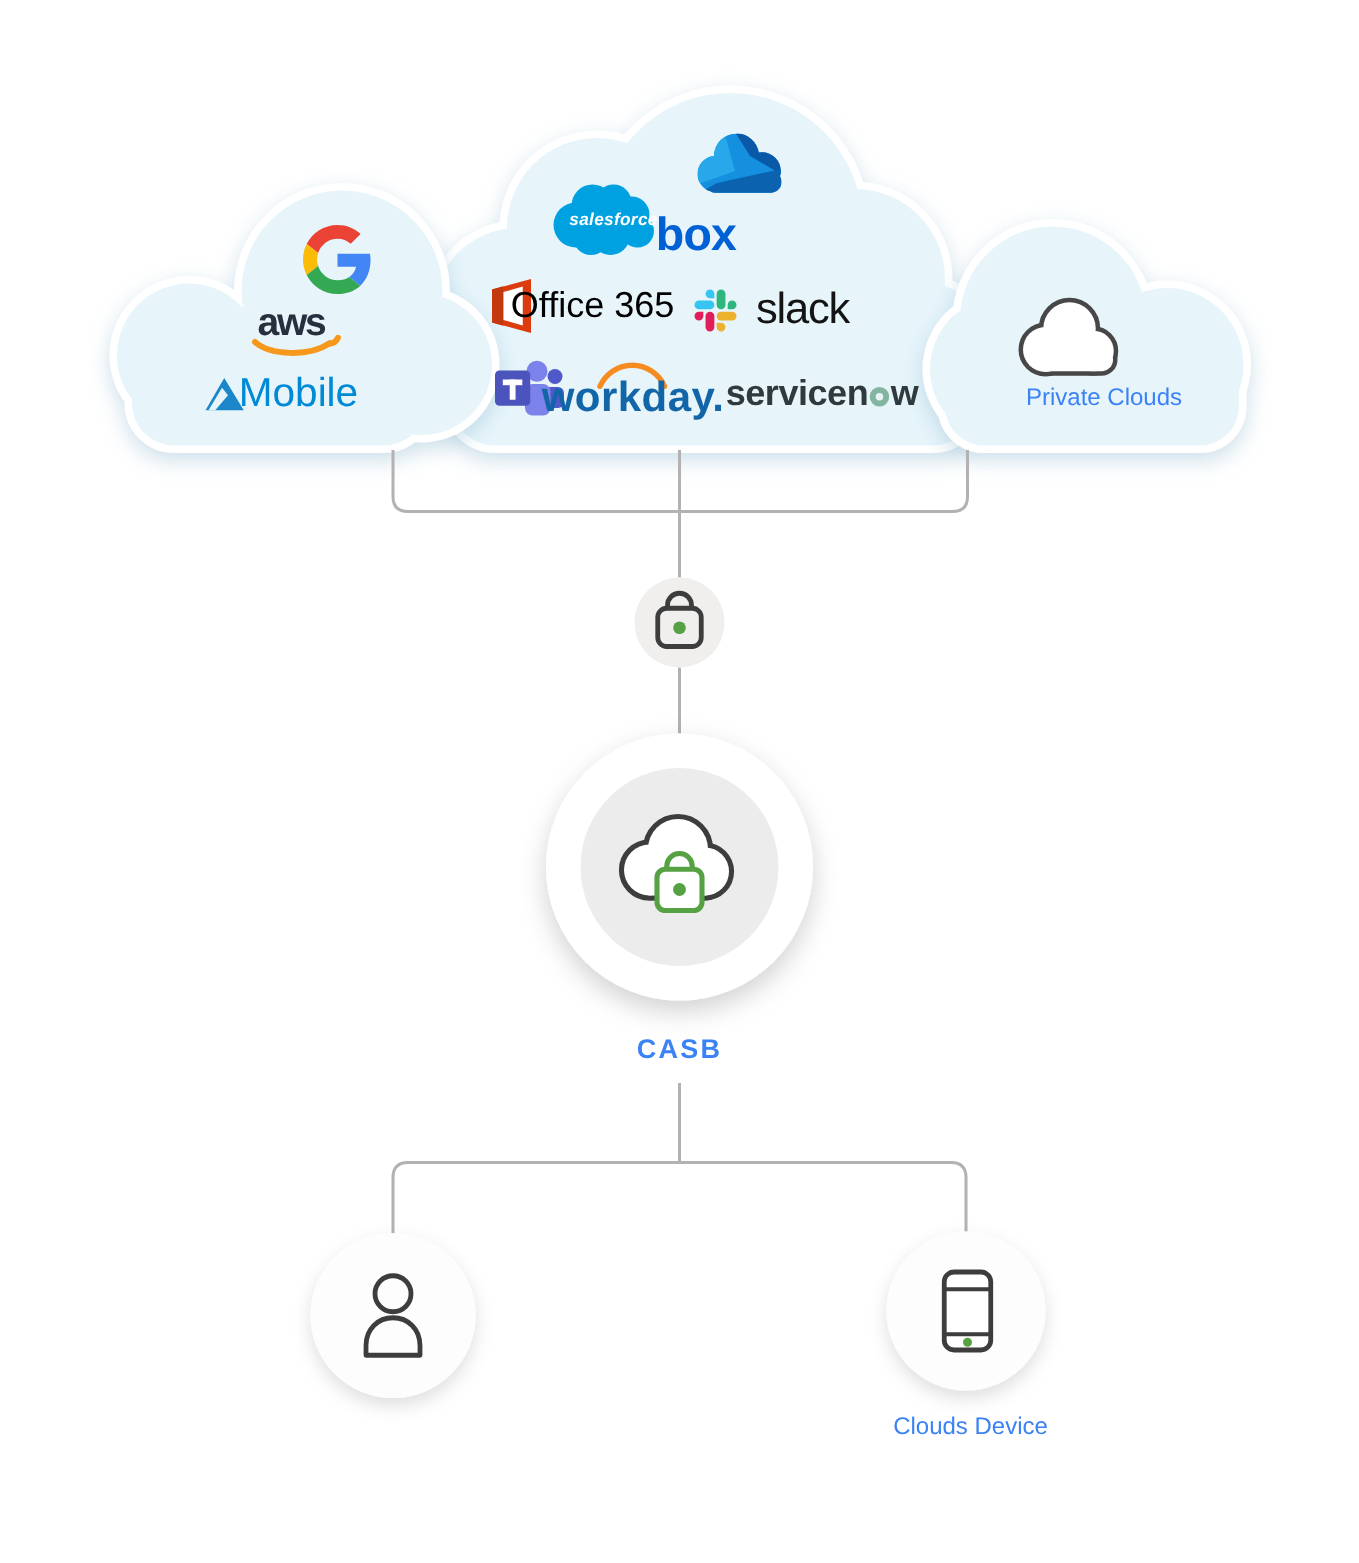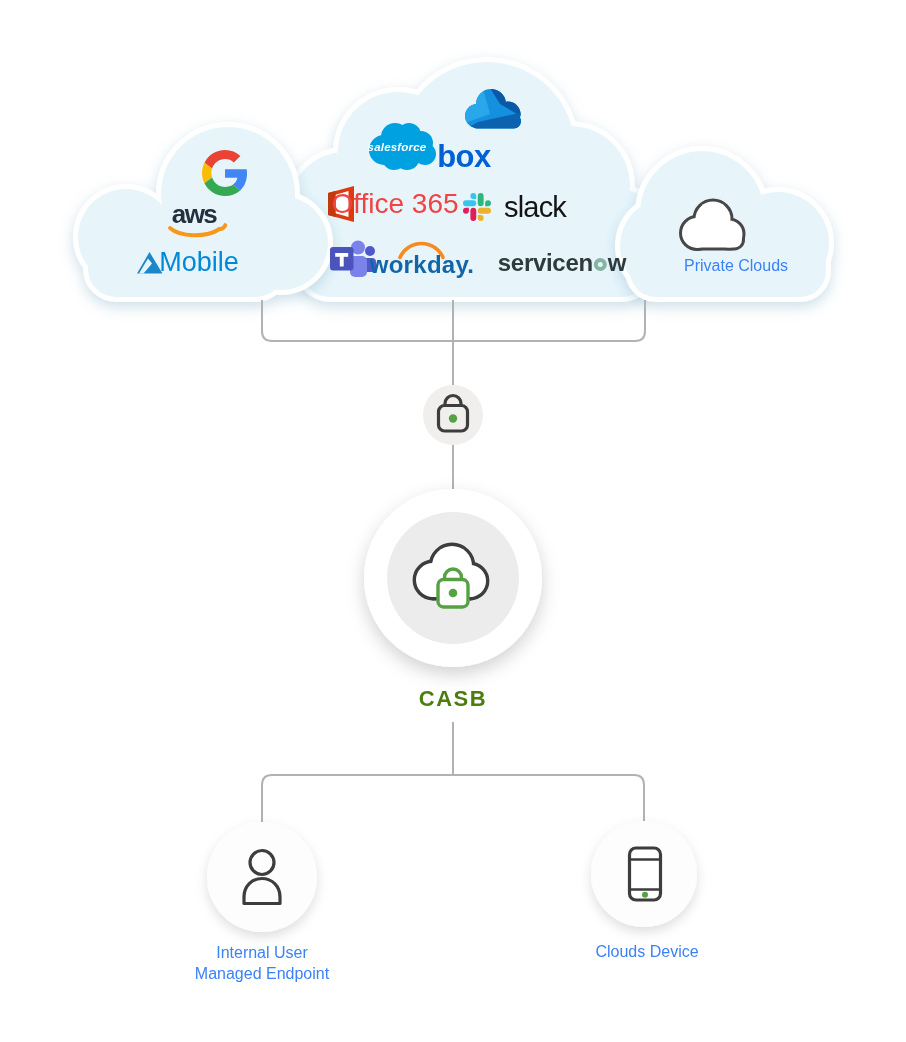--- a/index.html
+++ b/index.html
@@ -4,28 +4,28 @@
 <style>
   html,body{margin:0;padding:0;background:#fff;}
   .stage{position:relative;width:906px;height:1042px;background:#fff;overflow:hidden;
          font-family:"Liberation Sans",sans-serif;}
   .stage svg.canvas{position:absolute;left:0;top:0;z-index:1;}
   .t{position:absolute;transform:translate(-50%,-50%);white-space:nowrap;z-index:3;line-height:1;}
   .aws-text{font-size:26px;font-weight:bold;color:#252f3e;letter-spacing:-1.5px;}
   .azure-text{font-size:27px;color:#0089d6;font-weight:400;}
   .salesforce-text{font-size:11.5px;font-style:italic;font-weight:600;color:#fff;letter-spacing:.2px;}
   .box-text{font-size:31px;font-weight:bold;color:#0061d5;letter-spacing:-.5px;}
-  .office-text{font-size:28px;color:#ef4444;font-weight:400;}
+  .office-text{font-size:24px;color:#000000;font-weight:400;}
   .slack-text{font-size:29px;font-weight:normal;color:#141414;letter-spacing:-.8px;}
-  .workday-text{font-size:24px;font-weight:600;color:#1266a7;letter-spacing:.3px;text-align:right;}
+  .workday-text{font-size:28px;font-weight:600;color:#1266a7;letter-spacing:.3px;text-align:right;}
   .servicenow-text{font-size:24px;font-weight:bold;color:#2f3a3c;letter-spacing:-.3px;display:flex;align-items:center;}
   .sn-o{display:inline-block;width:13px;height:13px;border:4px solid #84b5a1;border-radius:50%;
         box-sizing:border-box;margin:2px 1px 0 1px;}
   .small-label{font-size:16px;color:#3b82f6;}
-  .casb-label{font-size:22px;font-weight:bold;color:#4d7c0f;letter-spacing:1.5px;}
+  .casb-label{font-size:18px;font-weight:bold;color:#3b82f6;letter-spacing:1.5px;}
   .stacked{display:flex;flex-direction:column;align-items:center;gap:5px;text-align:center;}
 </style>
 </head>
 <body>
 
 <div class="stage">
 
 <svg class="canvas" width="906" height="1042" viewBox="0 0 906 1042">
   <defs>
     <filter id="fCloud" x="-20%" y="-20%" width="140%" height="160%">
@@ -201,40 +201,36 @@
   <g>
     <use href="#privCloudShapes" fill="#474747" stroke="#474747" stroke-width="6" stroke-linejoin="round"></use>
     <use href="#privCloudShapes" fill="#ffffff"></use>
   </g>
 </svg>
 
 <div class="t aws-text" style="left:194px;top:214px;">aws</div>
 
 <div class="t azure-text" style="left:199px;top:262px;">Mobile</div>
 
-<div class="t salesforce-text" style="left:397px;top:148px;">salesforce</div>
+<div class="t salesforce-text" style="left:409px;top:148px;">salesforce</div>
 
 <div class="t box-text" style="left:464px;top:156px;">box</div>
 
 <div class="t office-text" style="left:395px;top:204px;">Office 365</div>
 
 <div class="t slack-text" style="left:535px;top:207px;">slack</div>
 
 <div class="t workday-text" style="left:422px;top:265px;">workday.</div>
 
-<div class="t servicenow-text" style="left:548px;top:263px;margin-left:14px;">
+<div class="t servicenow-text" style="left:548px;top:263px;">
   <span>servicen</span>
       <span class="sn-o"></span>
       <span>w</span>
 </div>
 
 <div class="t small-label" style="left:736px;top:266px;">Private Clouds</div>
 
 <div class="t casb-label" style="left:453px;top:699px;">CASB</div>
 
-<div class="t stacked" style="left:262px;top:963px;">
-  <div class="small-label">Internal User</div>
-  <div class="small-label">Managed Endpoint</div>
+
+<div class="t small-label" style="left:647px;top:952px;">Clouds Device</div>
+
 </div>
 
-<div class="t small-label" style="left:647px;top:952px;">Clouds Device</div>
-
-</div>
-
 </body></html>

